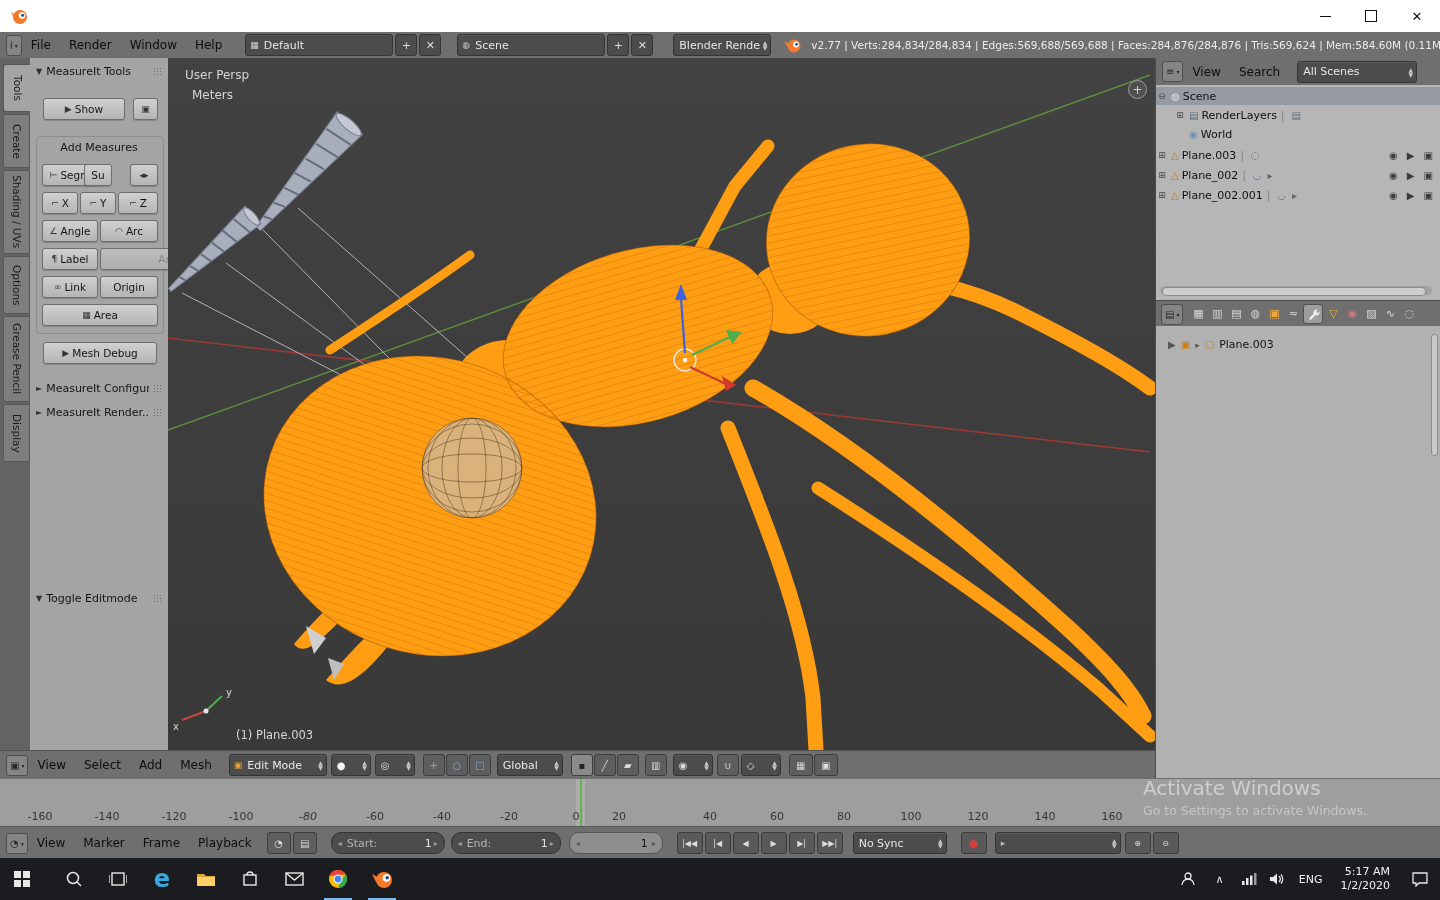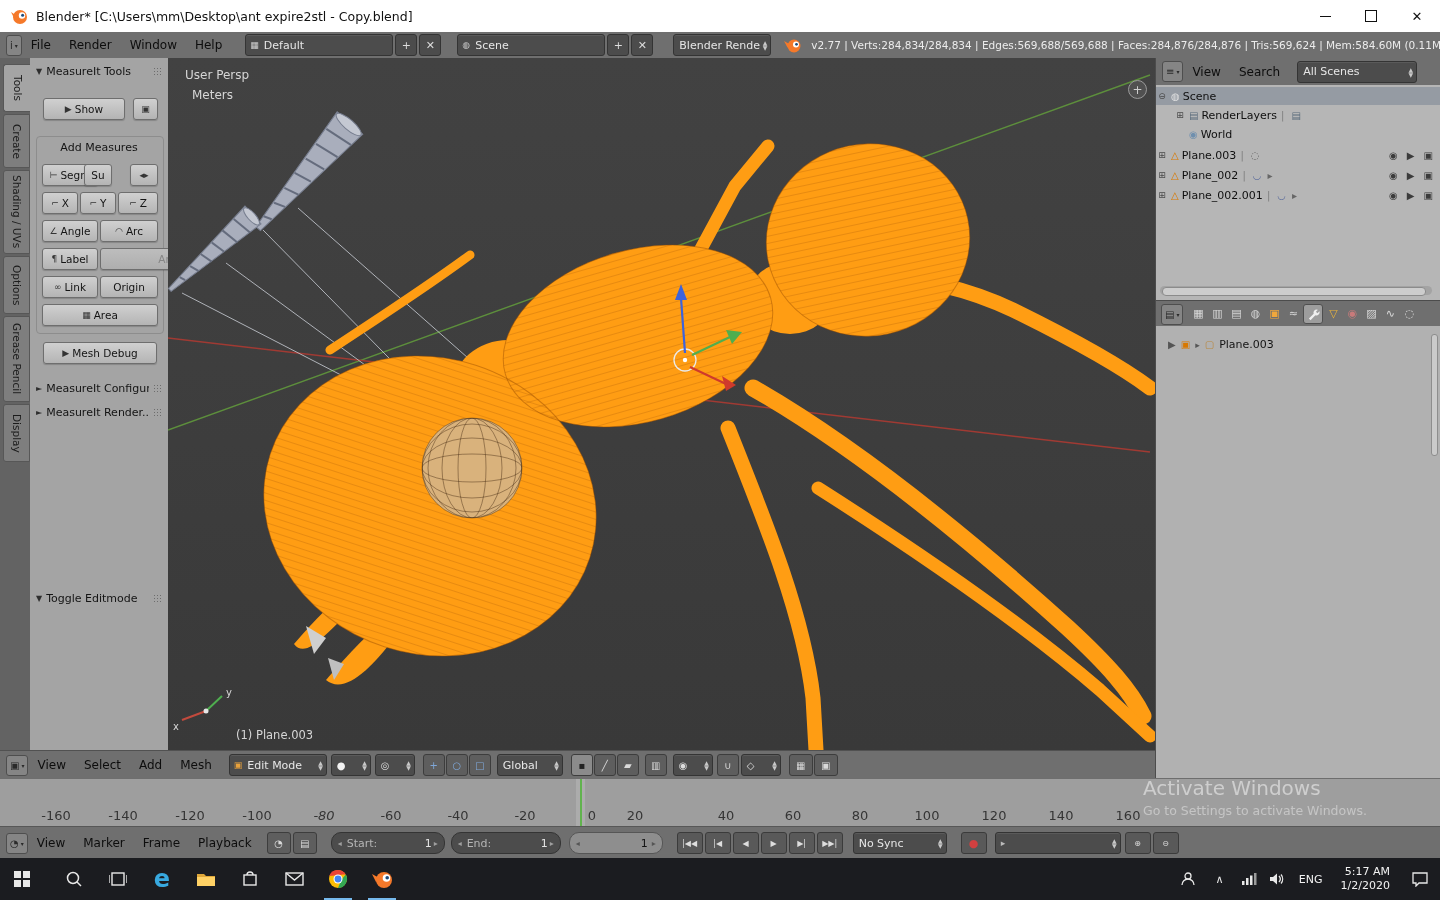--- a/index.html
+++ b/index.html
@@ -64,21 +64,21 @@
   .addmod{position:absolute;left:11px;top:44px;width:258px;height:22px;display:flex;align-items:center;
           background:linear-gradient(#c6c6c6,#a9a9a9);border:1px solid #6d6d6d;border-radius:3px;font-size:11px;color:#141414;}
   .vscroll{position:absolute;right:3px;top:8px;width:5px;height:120px;background:#cacaca;border:1px solid #8d8d8d;border-radius:3px;}
 
   
   .v3dhdr{left:0;top:750px;width:1155px;height:28px;background:#6f6f6f;border-top:1px solid #515151;display:flex;align-items:center;}
   .ibox{display:flex;align-items:center;justify-content:center;background:#5e5e5e;border:1px solid #3d3d3d;border-radius:3px;color:#d9d9d9;height:20px;font-size:10px;}
 
   
   .ruler{left:0;top:778px;width:1440px;height:48px;background:#9e9e9e;border-top:1px solid #6e6e6e;}
-  .tick{position:absolute;bottom:4px;transform:translateX(-50%);font-size:13px;color:#353535;margin-left:16px;}
+  .tick{position:absolute;bottom:4px;transform:translateX(-50%);font-size:11px;color:#353535;}
   .framerange{position:absolute;left:576px;top:0;width:9px;height:48px;background:#acacac;}
   .playhead{position:absolute;left:580px;top:0;width:2px;height:48px;background:#61b34e;}
   .tlhdr{left:0;top:826px;width:1440px;height:32px;background:#6f6f6f;border-top:1px solid #575757;display:flex;align-items:center;}
   .numfield{display:flex;align-items:center;background:#4c4c4c;border:1px solid #343434;border-radius:10px;color:#e4e4e4;font-size:11px;height:20px;padding:0 4px;}
   .numfield .cap{color:#b5b5b5;margin:0 3px;}
   .numfield .arr{font-size:8px;color:#9f9f9f;padding:0 2px;}
   .curframe{display:flex;align-items:center;background:#8e8e8e;border:1px solid #565656;border-radius:10px;color:#141414;font-size:11px;height:20px;padding:0 6px;}
   .pbtn{width:24px;height:20px;display:flex;align-items:center;justify-content:center;background:#595959;border:1px solid #3b3b3b;border-radius:3px;color:#dedede;font-size:8px;margin-left:2px;}
 
   
@@ -99,21 +99,20 @@
 
 <div id="root">
 
   <div class="abs titlebar">
     <svg width="18" height="18" style="margin-left:10px" viewBox="0 0 18 18">
       <circle cx="10" cy="10" r="7" fill="#f5792a"></circle>
       <circle cx="12" cy="8.5" r="3.2" fill="#fff"></circle>
       <circle cx="12.6" cy="8.2" r="1.5" fill="#1f4b7a"></circle>
       <path d="M1 5 L7 9 L4 11 Z" fill="#f5792a"></path>
     </svg>
-    <span class="ttl">Blender* [C:\Users\mm\Desktop\ant expire2stl - Copy.blend]</span>
     <div style="margin-left:auto;display:flex;">
       <div class="wbtn">
           <span class="minline"></span>
         </div>
       <div class="wbtn">
           <span class="maxbox"></span>
         </div>
       <div class="wbtn">
           <span>✕</span>
         </div>

